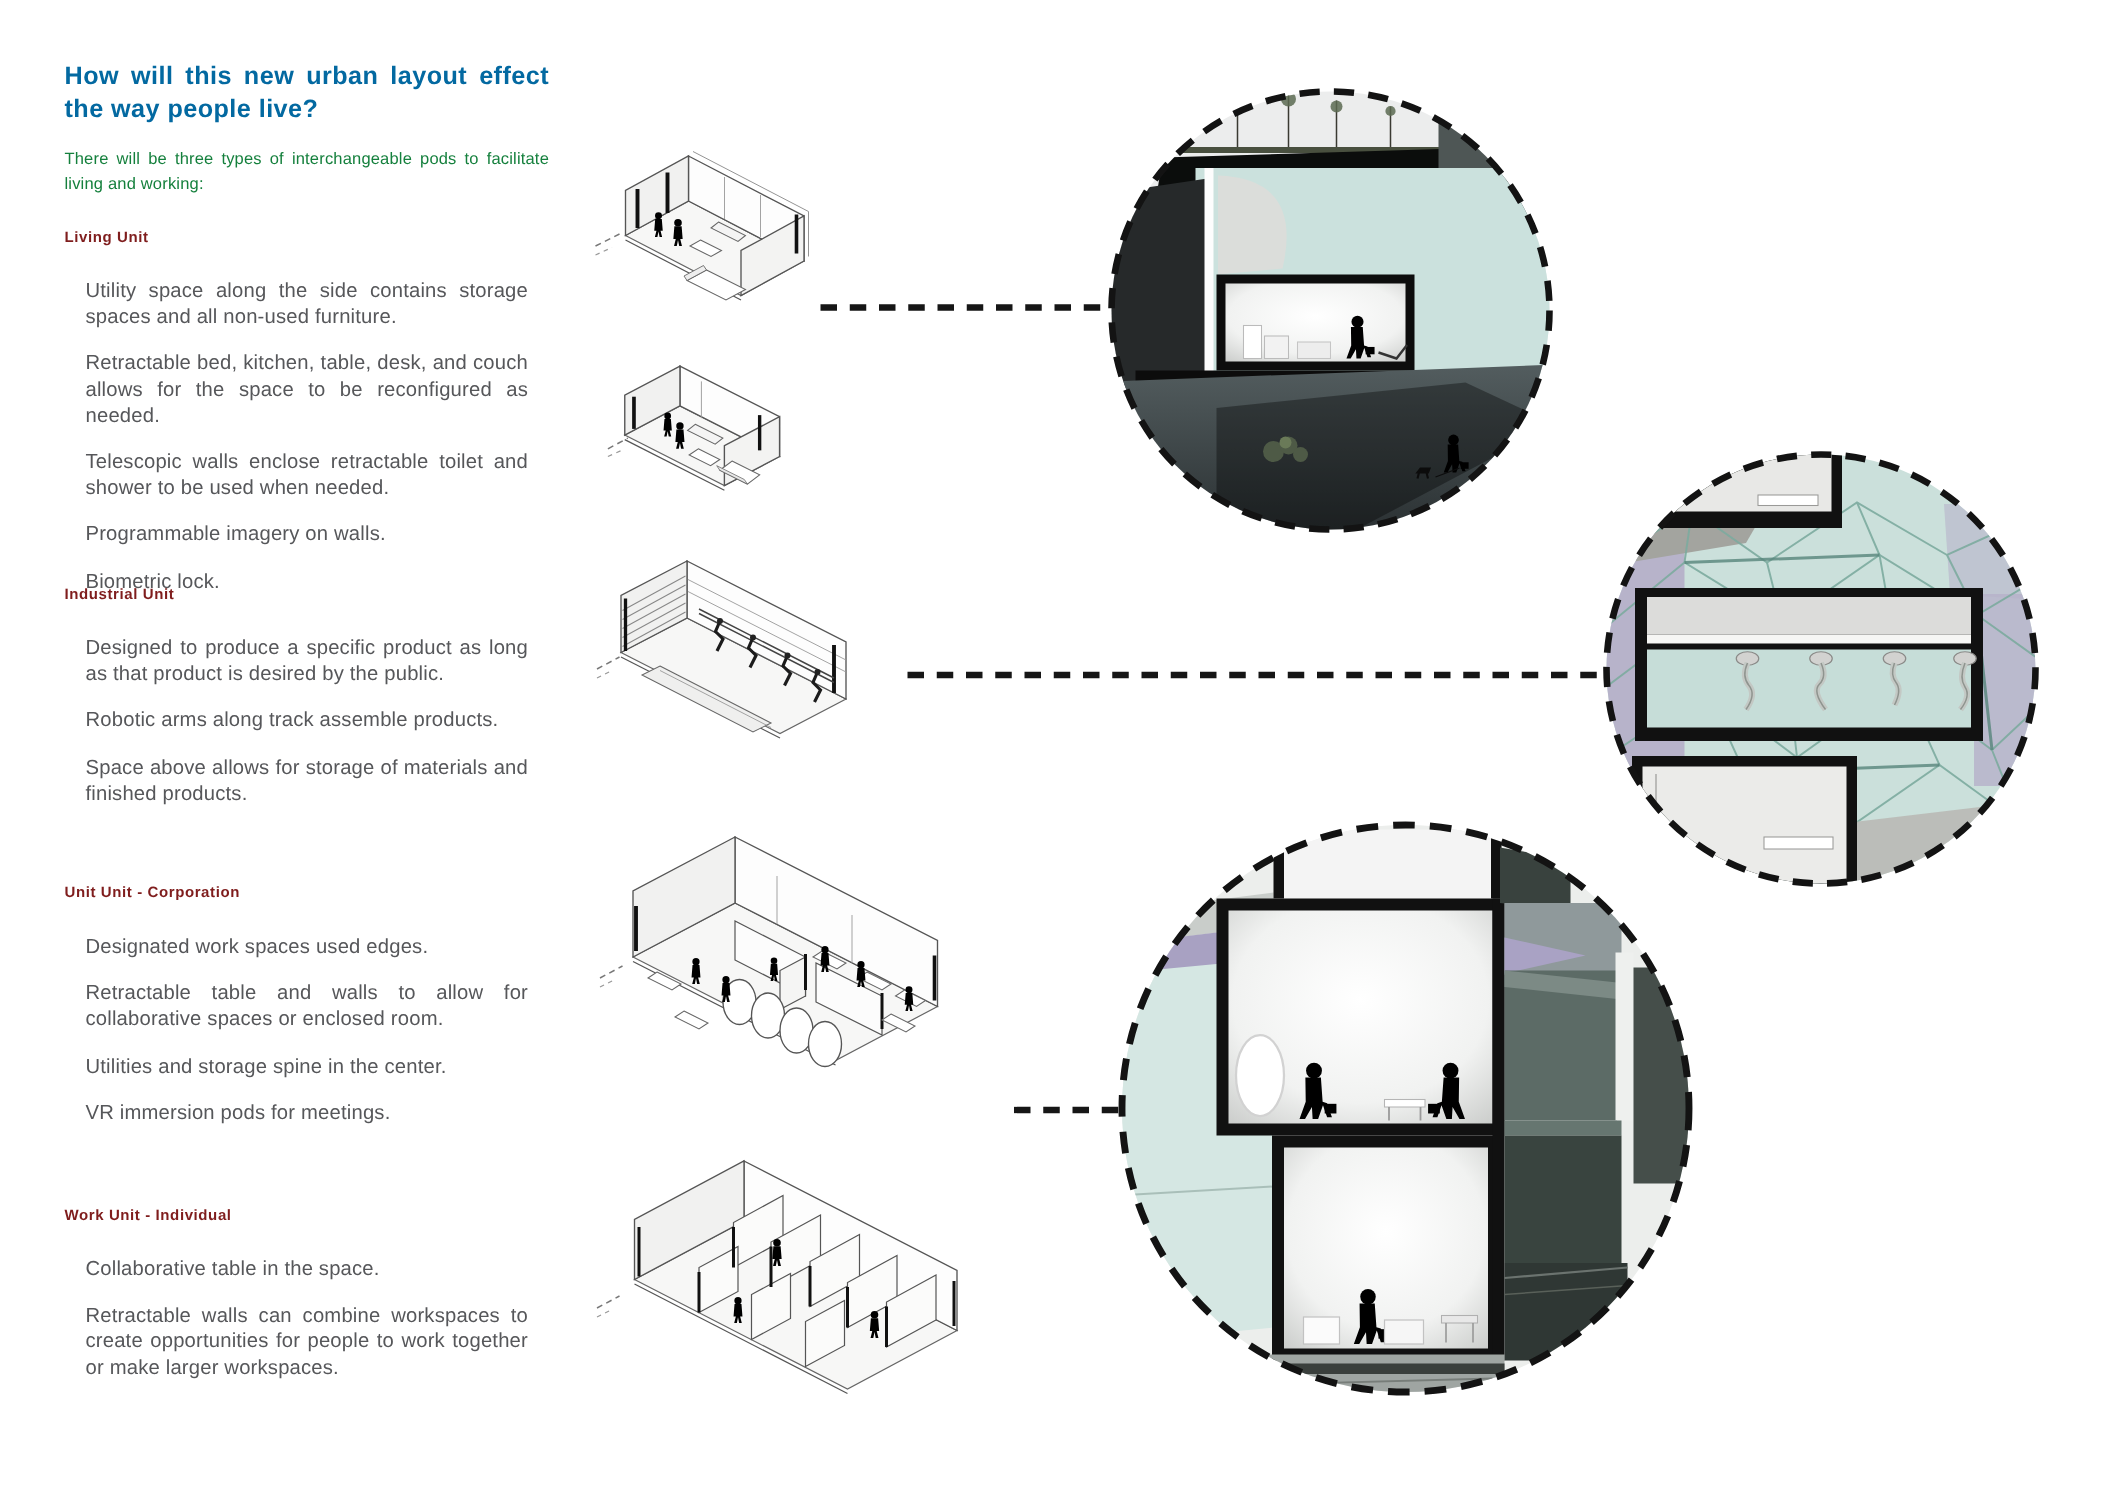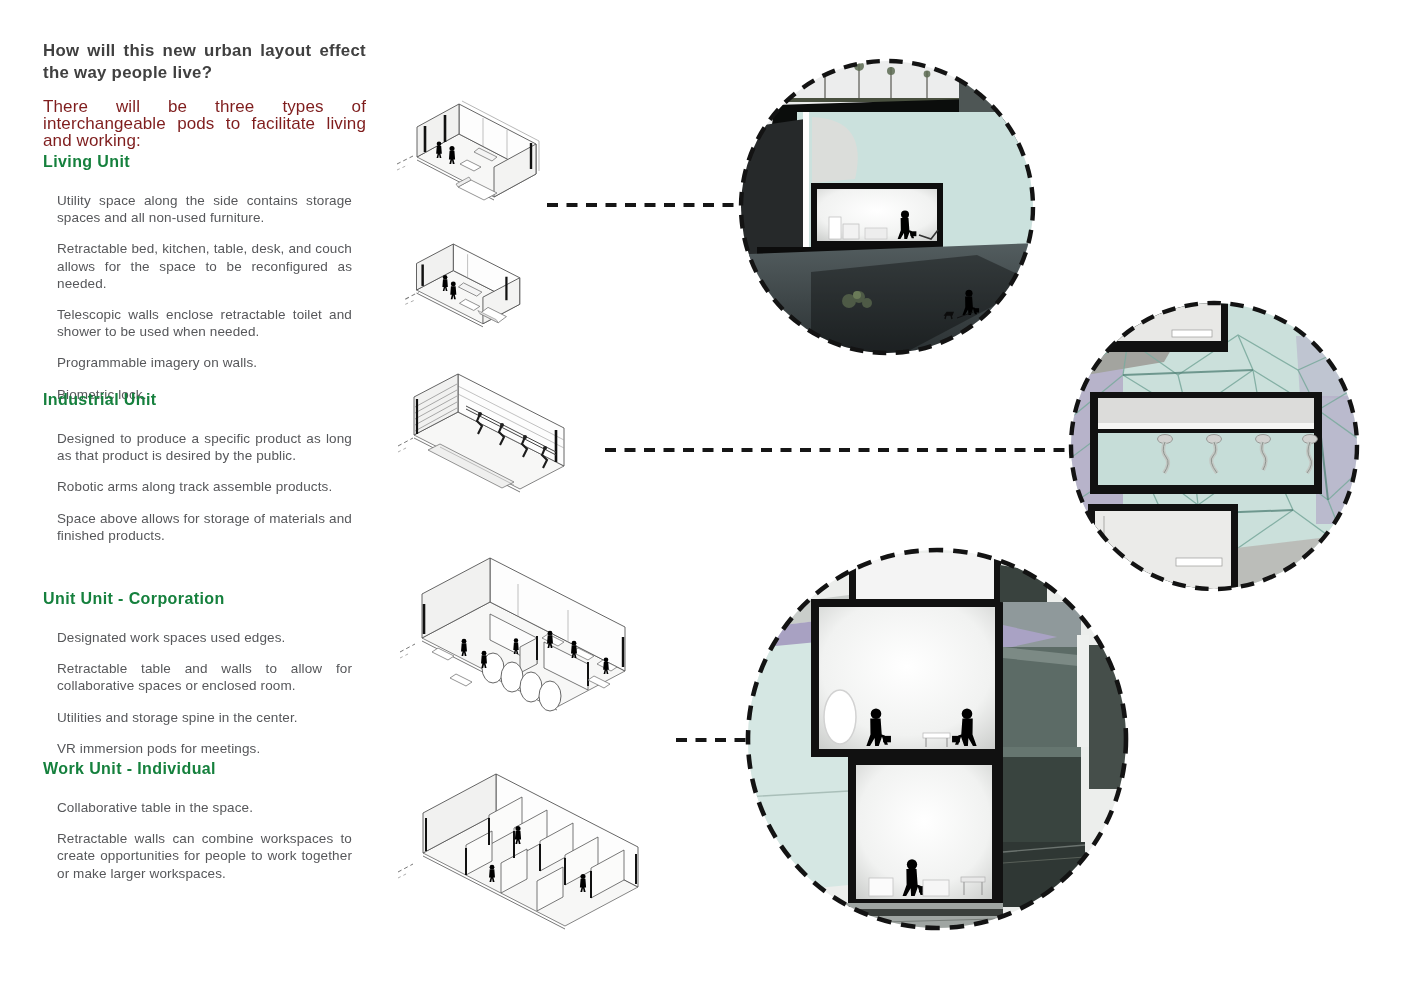--- a/index.html
+++ b/index.html
@@ -1,23 +1,23 @@
 <!DOCTYPE html>
 <html><head>
 <meta charset="utf-8">
 <style>
   html,body{margin:0;padding:0;background:#ffffff;}
   #canvas{position:relative;width:1416px;height:1001px;background:#ffffff;overflow:hidden;
           font-family:"Liberation Sans", sans-serif;}
   .abs{position:absolute;}
-  h1.lead{margin:0;font-size:16.8px;font-weight:600;line-height:21.5px;color:#404040;
+  h1.lead{margin:0;font-size:16.8px;font-weight:600;line-height:21.5px;color:#0369a1;
           letter-spacing:.3px;text-align:justify;}
-  .intro{margin:0;font-size:17px;line-height:17.2px;color:#7f1d1d;letter-spacing:.12px;
+  .intro{margin:0;font-size:11px;line-height:17.2px;color:#15803d;letter-spacing:.12px;
          text-align:justify;}
-  .sec h3{margin:0 0 21px 0;font-size:16px;font-weight:700;color:#15803d;letter-spacing:.4px;}
+  .sec h3{margin:0 0 21px 0;font-size:10px;font-weight:700;color:#7f1d1d;letter-spacing:.4px;}
   .sec p{margin:14px;font-size:13.5px;line-height:17.2px;color:#56575a;letter-spacing:.12px;
          text-align:justify;}
   .textcol{width:323px;}
   svg{display:block;}
 </style>
 </head>
 <body>
 
 <div id="canvas">
 
@@ -69,21 +69,21 @@
   </div>
 
   <div class="abs textcol sec" style="left:43px;top:590px">
     <h3>Unit Unit - Corporation</h3>
     <p>Designated work spaces used edges.</p>
     <p>Retractable table and walls to allow for collaborative spaces or enclosed room.</p>
     <p>Utilities and storage spine in the center.</p>
     <p>VR immersion pods for meetings.</p>
   </div>
 
-  <div class="abs textcol sec" style="left:43px;top:760px">
+  <div class="abs textcol sec" style="left:43px;top:805px">
     <h3>Work Unit - Individual</h3>
     <p>Collaborative table in the space.</p>
     <p>Retractable walls can combine workspaces to create opportunities for people to work together or make larger workspaces.</p>
   </div>
 
   <svg class="abs" style="left:395px;top:100px" width="145" height="112" viewBox="0 0 145 112" role="img">
     <path d="M2,64 l16,-8" stroke="#777" stroke-width="1" stroke-dasharray="4 3" fill="none"></path>
     <path d="M2,70 l11,-5" stroke="#999" stroke-width=".8" stroke-dasharray="3 3" fill="none"></path>
     <polygon points="64,34 141,74 99,97 22,57" fill="#f7f7f6" stroke="#666" stroke-width=".8"></polygon>
     <polygon points="64,34 141,74 141,44 64,4" fill="#fdfdfd" stroke="#555" stroke-width=".9"></polygon>

